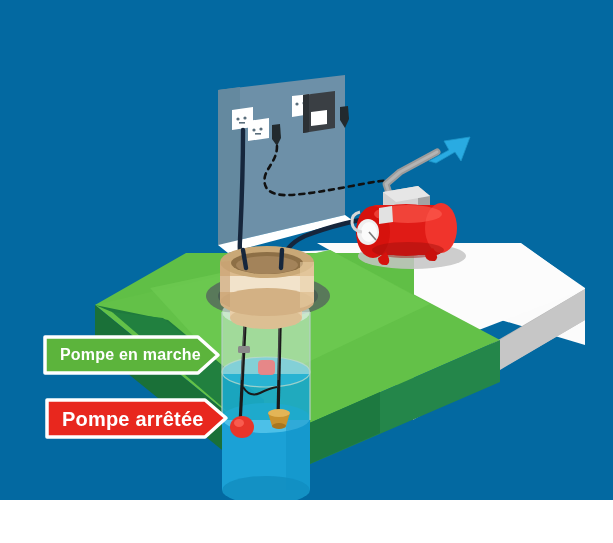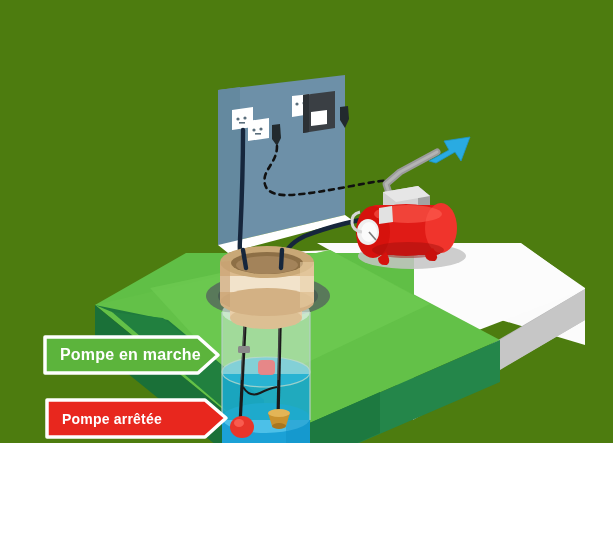--- a/index.html
+++ b/index.html
@@ -6,22 +6,22 @@
     margin: 0;
     padding: 0;
     background: #ffffff;
   }
   body {
     font-family: "Liberation Sans", sans-serif;
   }
   #stage {
     position: relative;
     width: 613px;
-    height: 443px;
-    background: #4d7c0f;
+    height: 500px;
+    background: #0369a1;
     overflow: hidden;
   }
   #scene-svg {
     position: absolute;
     left: 0;
     top: 0;
     width: 613px;
     height: 543px;
   }
   .callout {
@@ -44,21 +44,21 @@
     width: 176px;
     height: 37px;
     font-size: 16px;
     padding-left: 16px;
   }
   #callout-stop {
     left: 46px;
     top: 399px;
     width: 181px;
     height: 39px;
-    font-size: 14px;
+    font-size: 20px;
     padding-left: 16px;
   }
 </style>
 </head>
 <body>
 
 <div id="stage">
 
   <svg id="scene-svg" viewBox="0 0 613 543">
 

